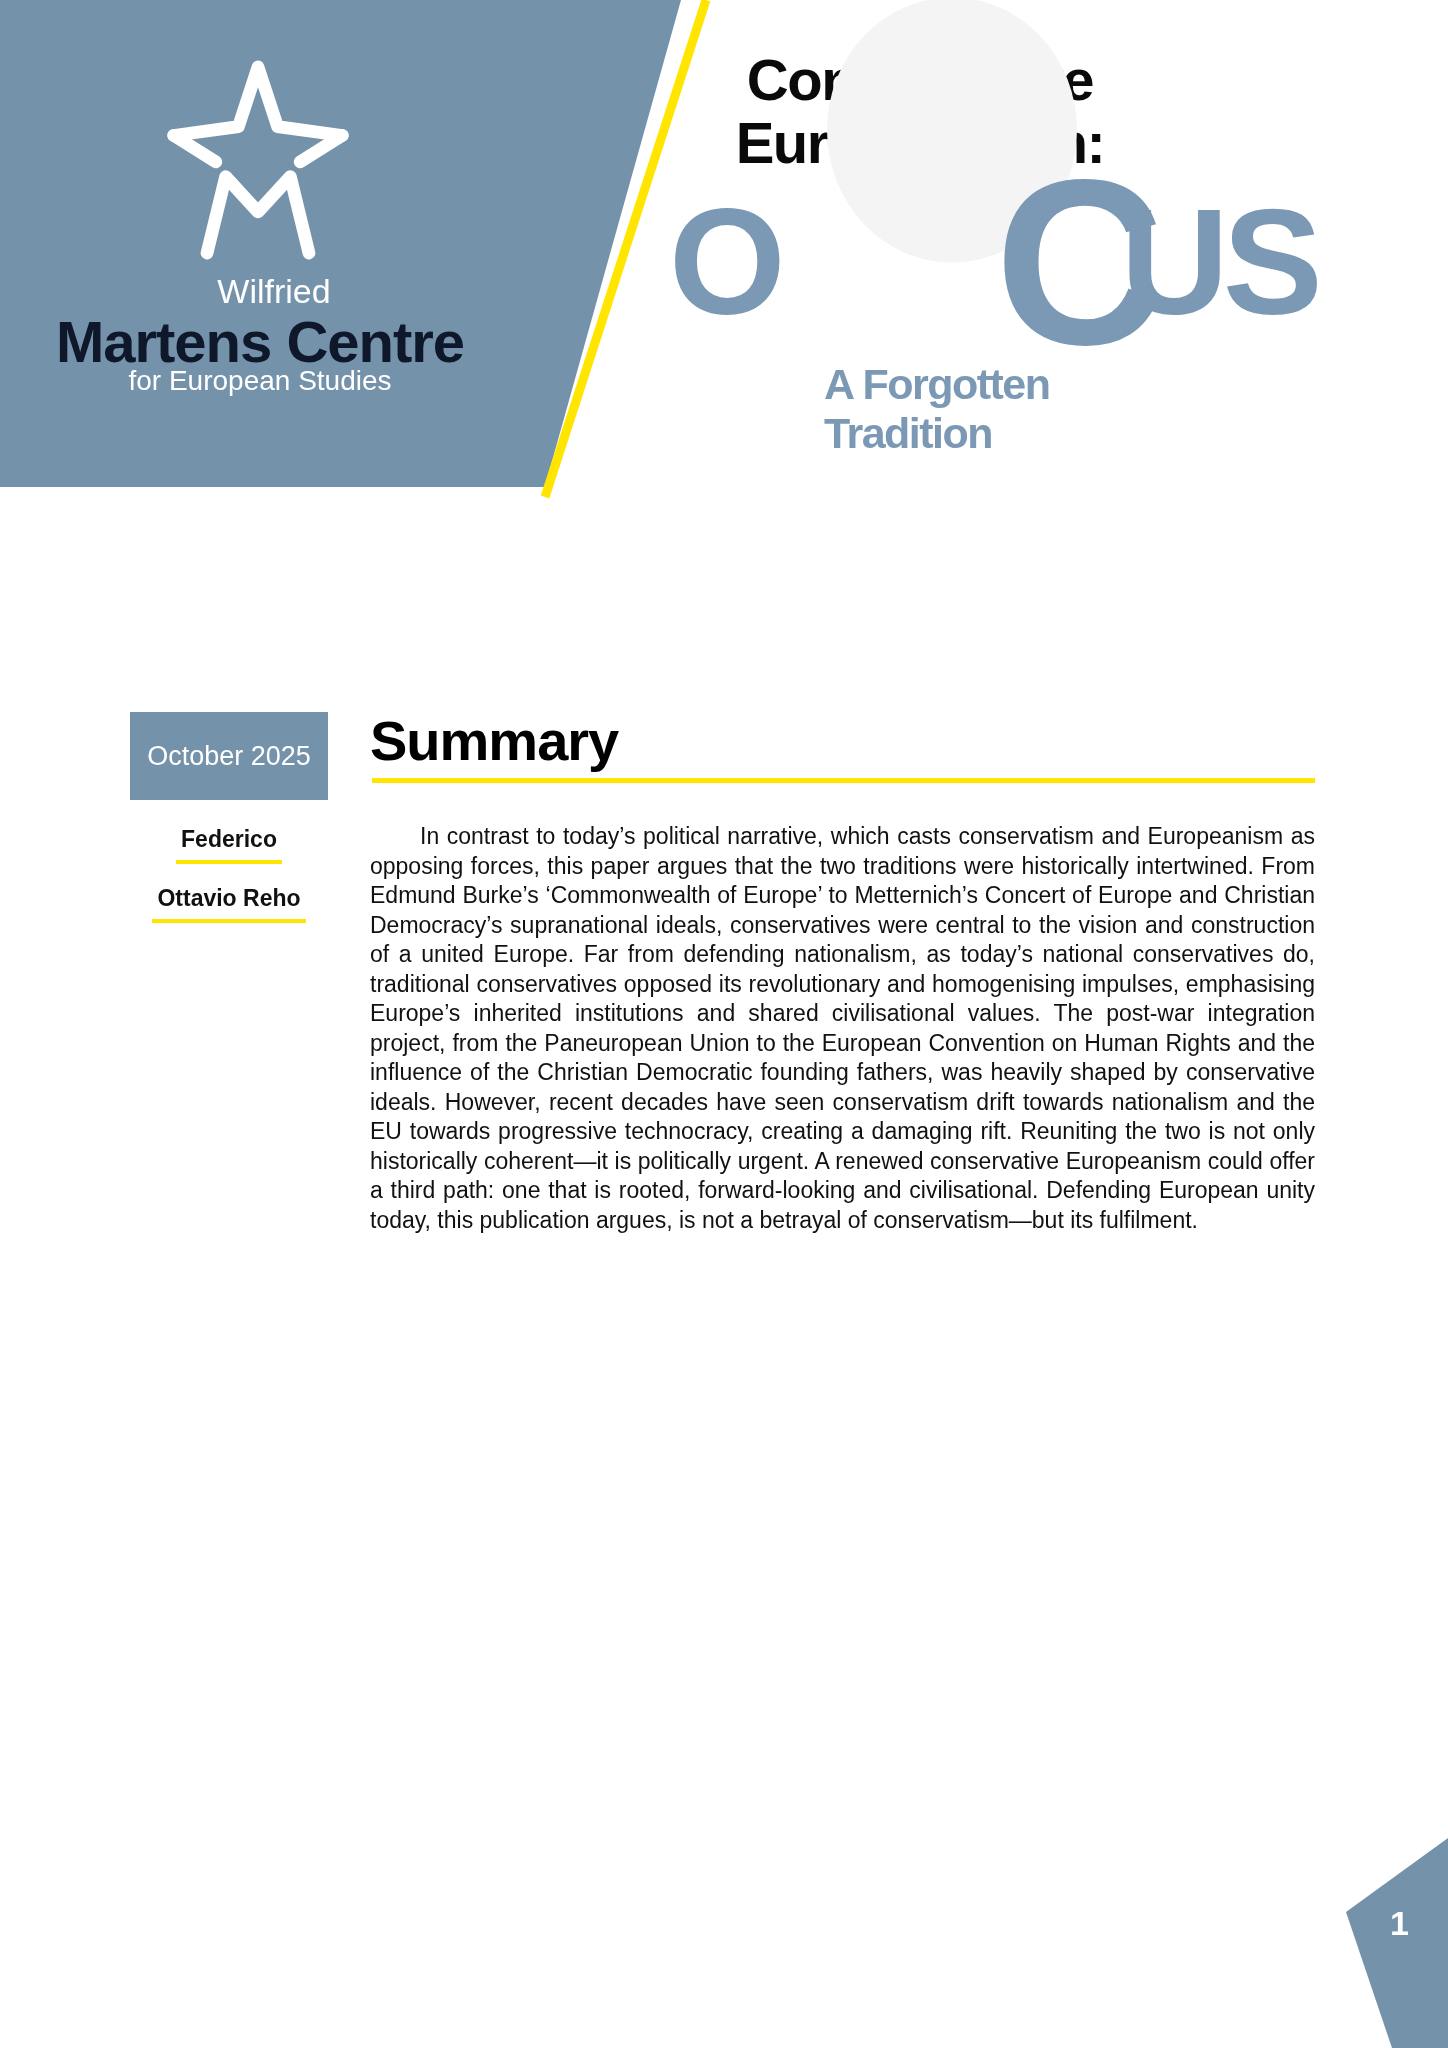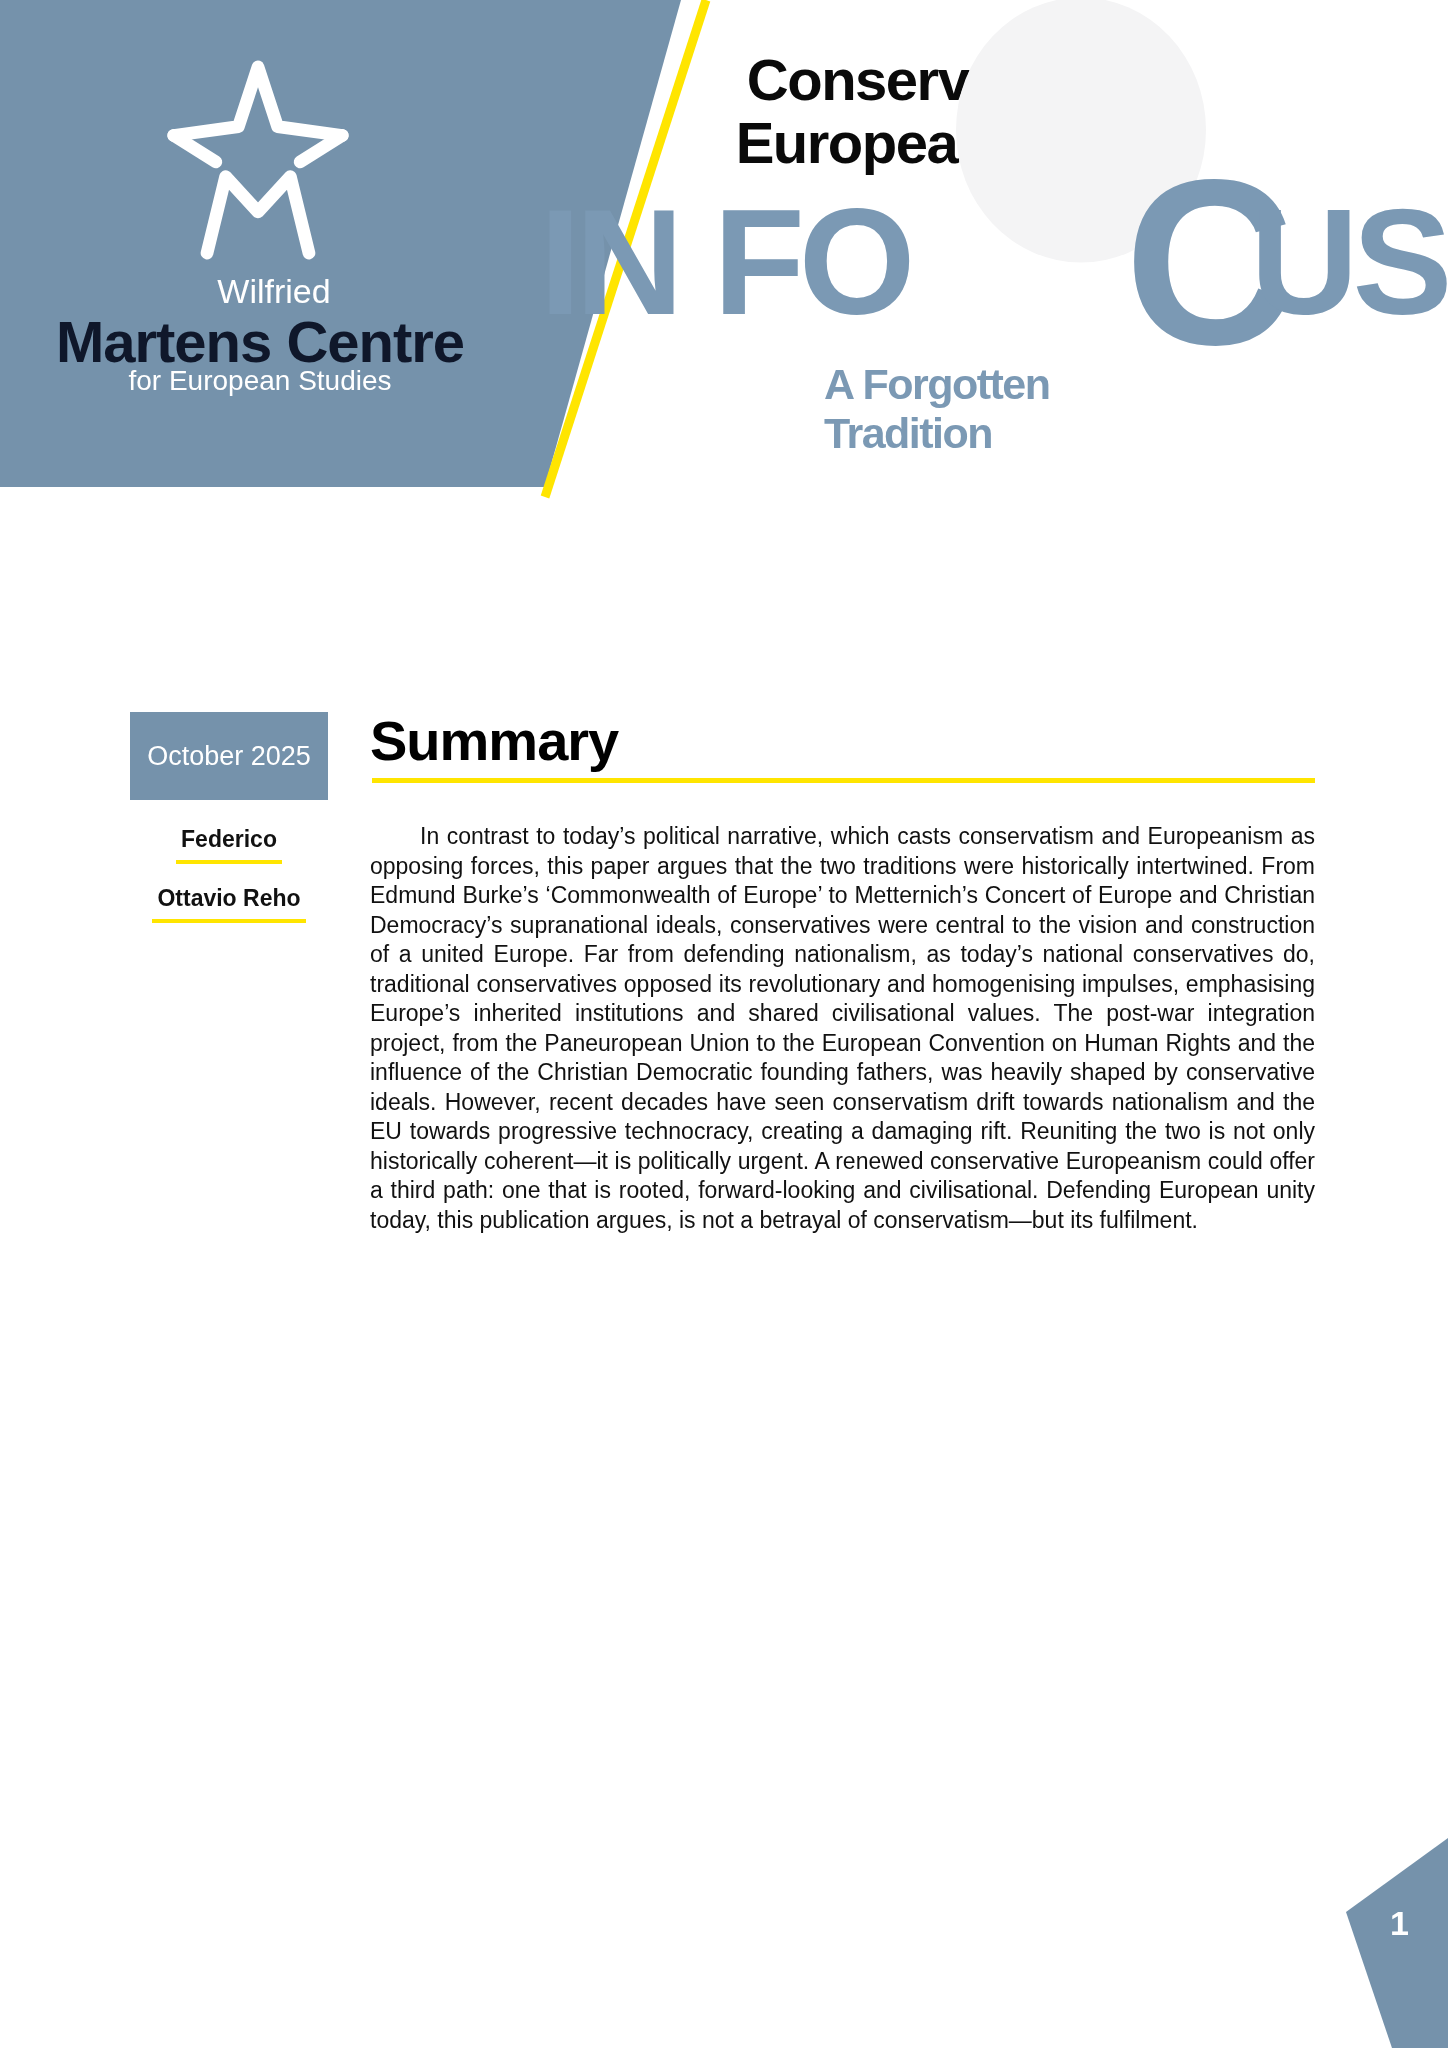--- a/index.html
+++ b/index.html
@@ -97,21 +97,20 @@
   <svg class="diagonal-svg" width="1448" height="520" viewBox="0 0 1448 520">
     <line x1="706" y1="0" x2="545" y2="497" stroke="#ffe500" stroke-width="9"></line>
   </svg>
 
   <div class="title-block">
     <div>Conservative</div>
     <div>Europeanism:</div>
   </div>
 
   <div class="brand">
-    <span>IN F</span>
     <span class="b-o">O</span>
     <span class="b-c-wrap">
       <span class="focus-ellipse"></span>
       <span class="b-c">C</span>
     </span>
     <span class="b-u">U</span>
     <span>S</span>
   </div>
 
   <div class="subtitle">A Forgotten Tradition</div>

